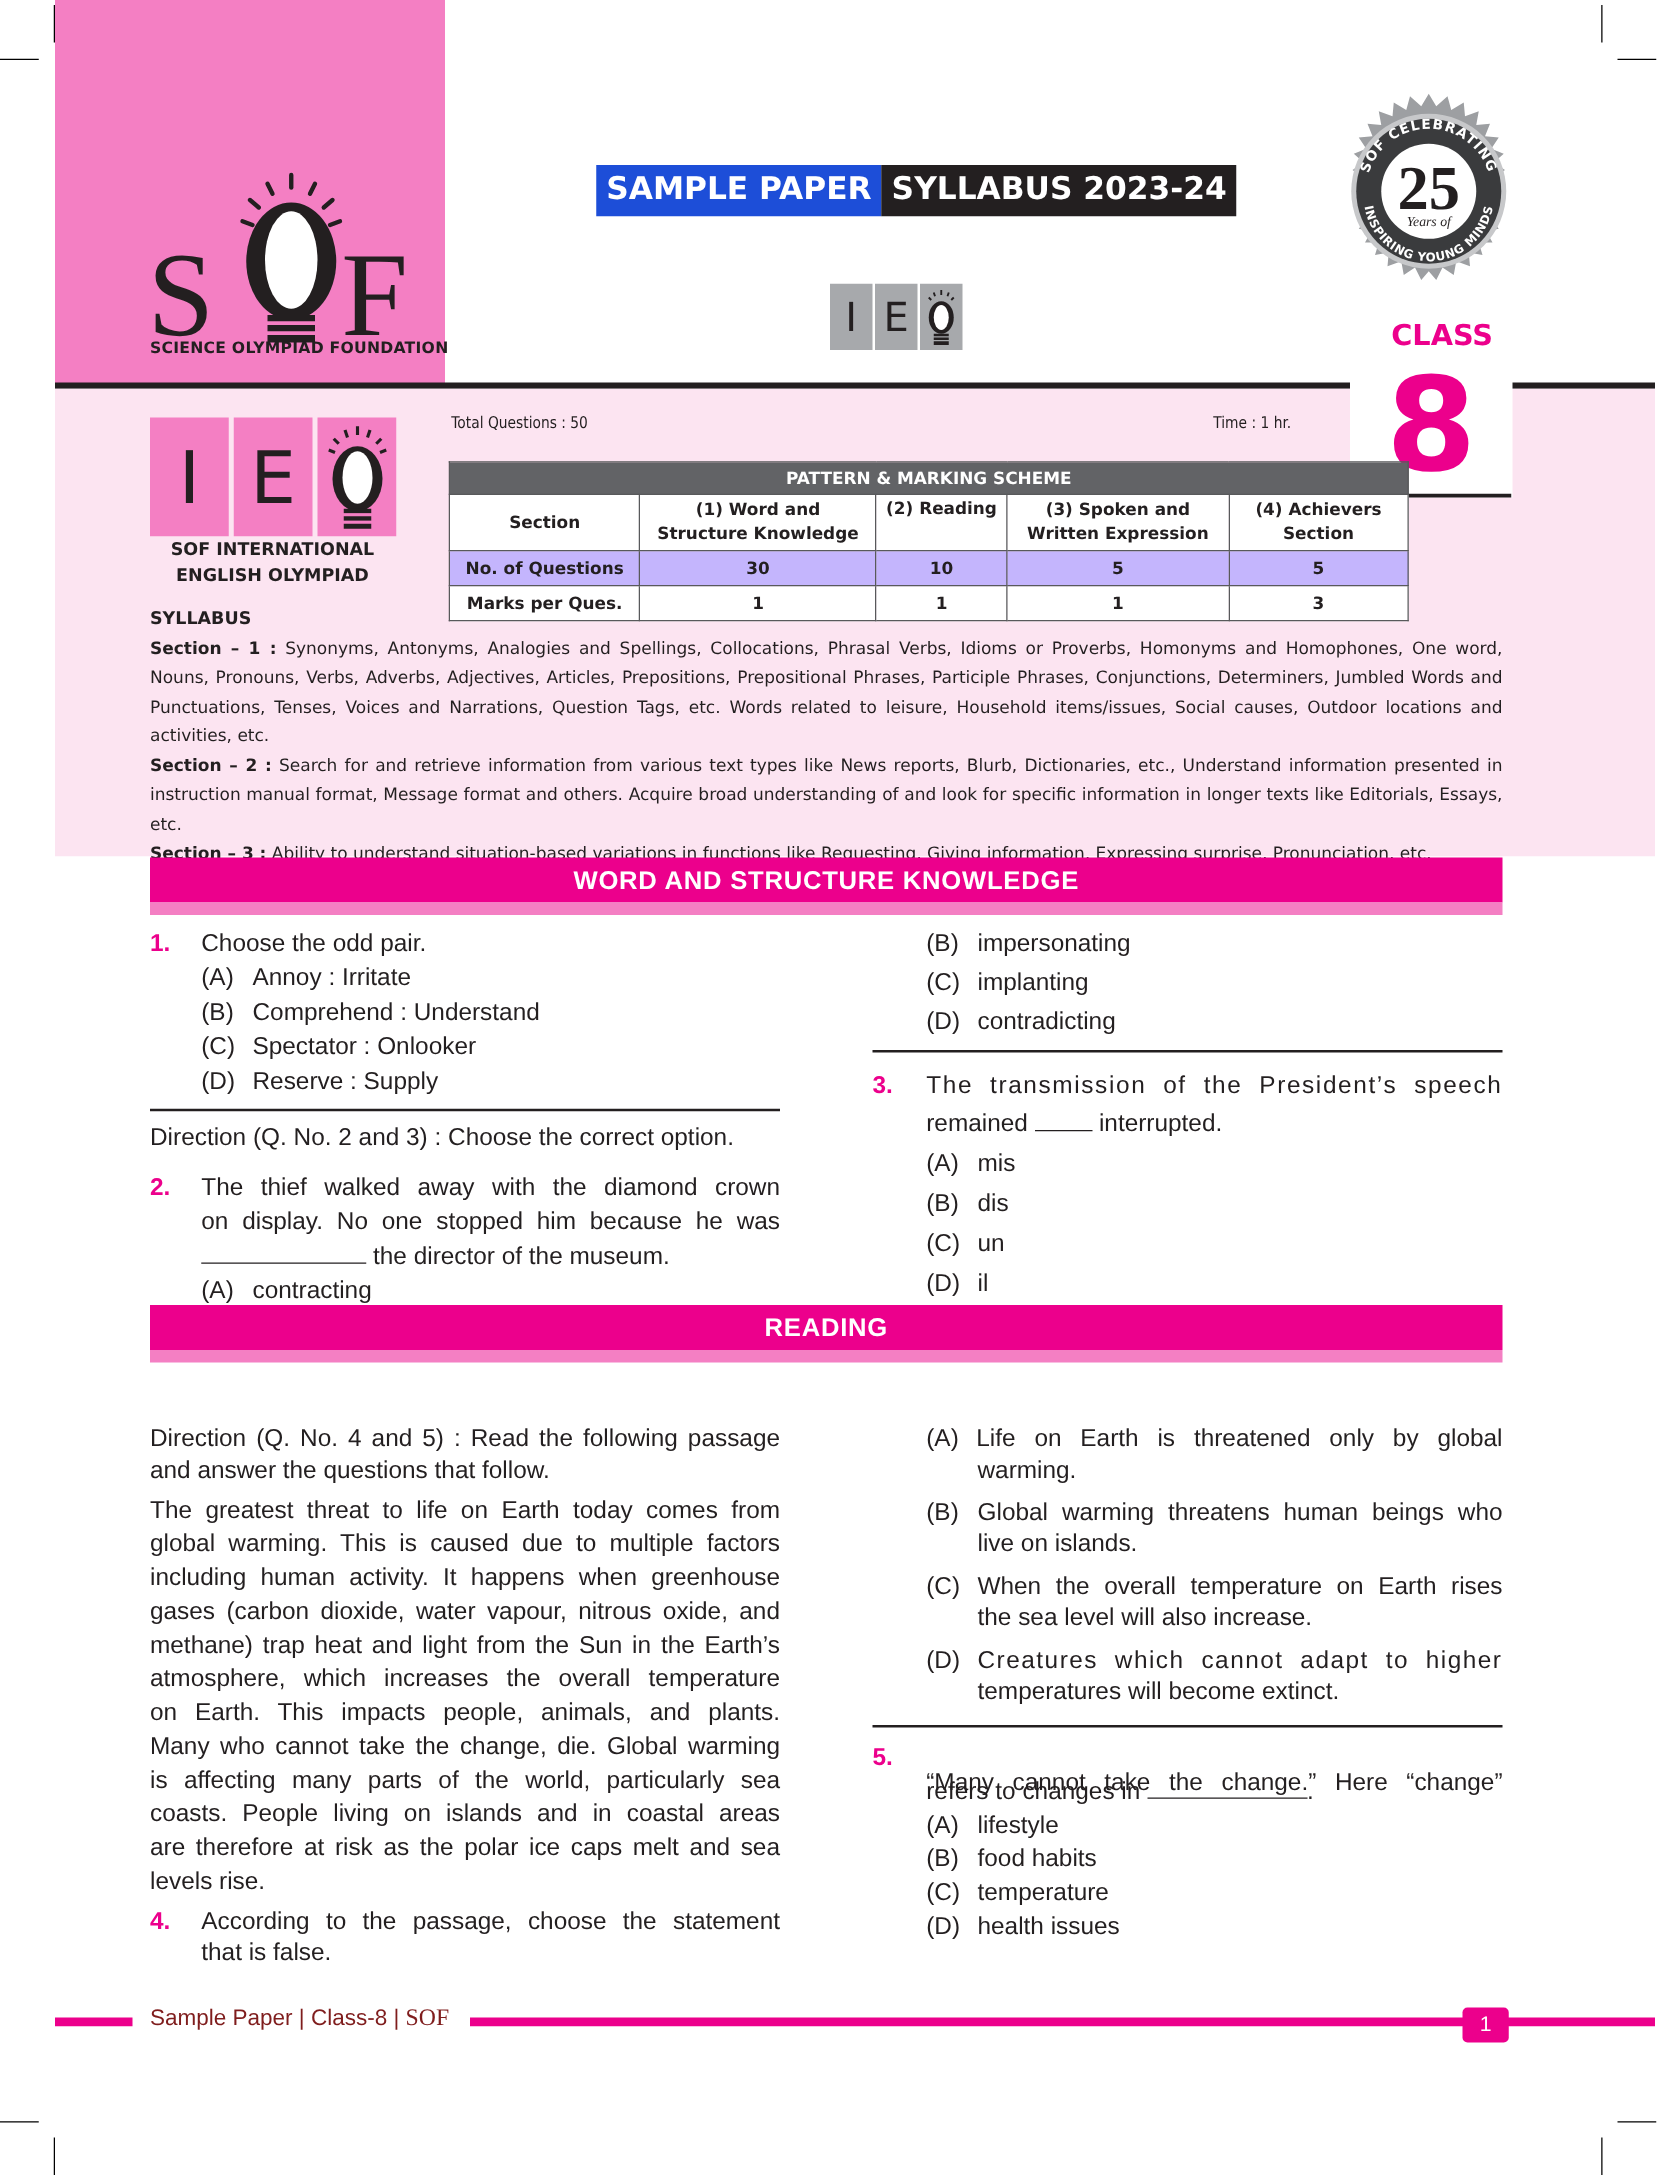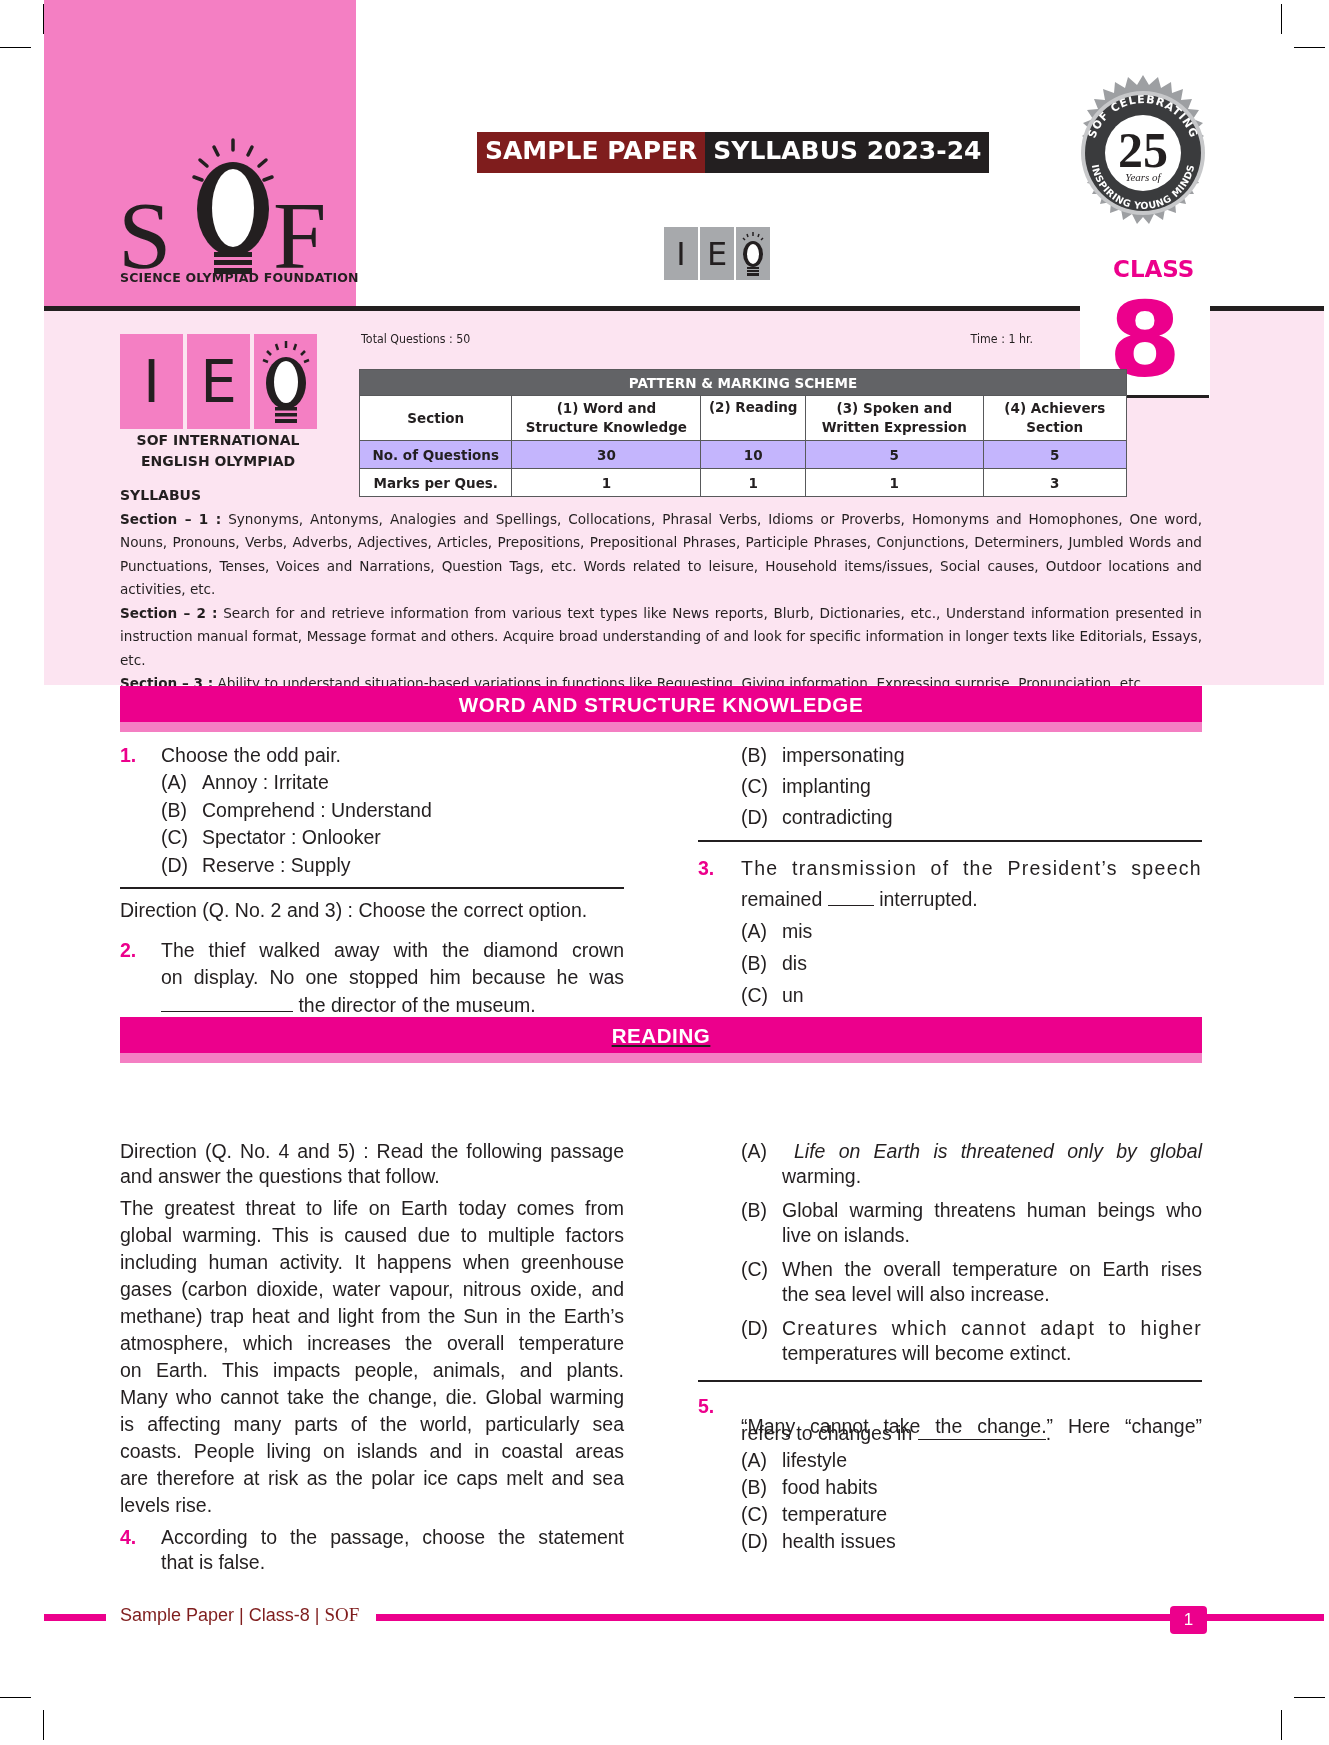--- a/index.html
+++ b/index.html
@@ -10,21 +10,21 @@
 
   
   .crop { position: absolute; background: #000; }
 
   
   .sof-block { left: 44px; top: 0; width: 312px; height: 308px; background: #f47fc3; }
   .sof-logo { position: absolute; left: 74px; top: 136px; width: 230px; height: 140px; }
   .sof-caption { position: absolute; left: 76px; top: 270px; font-family: "DejaVu Sans", sans-serif; font-weight: bold; font-size: 12.5px; letter-spacing: 0.2px; color: #231f20; white-space: nowrap; }
 
   .title-bar { left: 477px; top: 132px; height: 41px; display: flex; font-family: "DejaVu Sans", sans-serif; font-weight: bold; font-size: 25px; color: #fff; }
-  .title-pink { background: #7f1d1d; padding: 4px 8px 0 8px; white-space: nowrap; text-align: center; }
+  .title-pink { background: #1d4ed8; padding: 4px 8px 0 8px; white-space: nowrap; text-align: center; }
   .title-black { background: #231f20; padding: 4px 8px 0 8px; white-space: nowrap; }
 
   .ieo-small { left: 664px; top: 227px; display: flex; gap: 2px; }
   .ieo-small .cell { width: 34px; height: 53px; background: #a7a9ac; display: flex; align-items: center; justify-content: center; font-family: "DejaVu Sans", sans-serif; font-size: 32px; color: #231f20; }
 
   .badge { left: 1063px; top: 73px; width: 160px; height: 160px; }
 
   .class-label { left: 1113px; top: 256px; font-family: "DejaVu Sans", sans-serif; font-weight: bold; font-size: 23px; color: #ec008c; }
   .class-box { left: 1080px; top: 300px; width: 130px; height: 98px; background: #fff; }
   .class-num { position: absolute; left: 0; right: 0; top: -12px; text-align: center; font-family: "DejaVu Sans", sans-serif; font-weight: bold; font-size: 104px; color: #ec008c; line-height: 1; }
@@ -268,21 +268,21 @@
 <div class="abs q-text" style="left:698px; top:853px; width:504px; line-height:31px;">
   <span class="q-num" style="left:0; top:0;">3.</span>
   <div class="just" style="position:absolute; left:43px; top:0; width:461px; letter-spacing:1.3px;">The transmission of the President’s speech</div>
   <div style="position:absolute; left:43px; top:31px; white-space:nowrap;"><span>remained </span><span class="blank" style="width:46px;"></span><span> interrupted.</span></div>
   <div class="opt" style="left:43px; top:63px;"><span class="lbl">(A)</span><span>mis</span></div>
   <div class="opt" style="left:43px; top:95px;"><span class="lbl">(B)</span><span>dis</span></div>
   <div class="opt" style="left:43px; top:127px;"><span class="lbl">(C)</span><span>un</span></div>
   <div class="opt" style="left:43px; top:159px;"><span class="lbl">(D)</span><span>il</span></div>
 </div>
 
-<div class="abs section-bar" style="top:1017px;text-decoration:underline;">
+<div class="abs section-bar" style="top:1044px;">
   <div class="top">READING</div>
   <div class="bottom"></div>
 </div>
 
 <div class="abs q-text" style="left:120px; top:1139px; width:504px; line-height:25px;">
   <div class="just">Direction (Q. No. 4 and 5) : Read the following passage</div>
   <div>and answer the questions that follow.</div>
 </div>
 
 <div class="abs q-text" style="left:120px; top:1195px; width:504px; line-height:27px;">
@@ -302,21 +302,21 @@
 
 <div class="abs q-text" style="left:120px; top:1525px; width:504px; line-height:25px;">
   <span class="q-num" style="left:0; top:0;">4.</span>
   <div class="just" style="position:absolute; left:41px; top:0; width:463px;">According to the passage, choose the statement</div>
   <div style="position:absolute; left:41px; top:25px;">that is false.</div>
 </div>
 
 <div class="abs q-text" style="left:700px; top:1139px; width:504px; line-height:25px;">
   <div style="position:absolute; left:41px; top:0; width:461px;">
     <span style="position:absolute; left:0;">(A)</span>
-    <div class="just" style="margin-left:53px;font-style:italic;">Life on Earth is threatened only by global</div>
+    <div class="just" style="margin-left:40px;">Life on Earth is threatened only by global</div>
     <div style="margin-left:41px;">warming.</div>
   </div>
   <div style="position:absolute; left:41px; top:59px; width:461px;">
     <span style="position:absolute; left:0;">(B)</span>
     <div class="just" style="margin-left:41px;">Global warming threatens human beings who</div>
     <div style="margin-left:41px;">live on islands.</div>
   </div>
   <div style="position:absolute; left:41px; top:118px; width:461px;">
     <span style="position:absolute; left:0;">(C)</span>
     <div class="just" style="margin-left:41px;">When the overall temperature on Earth rises</div>

